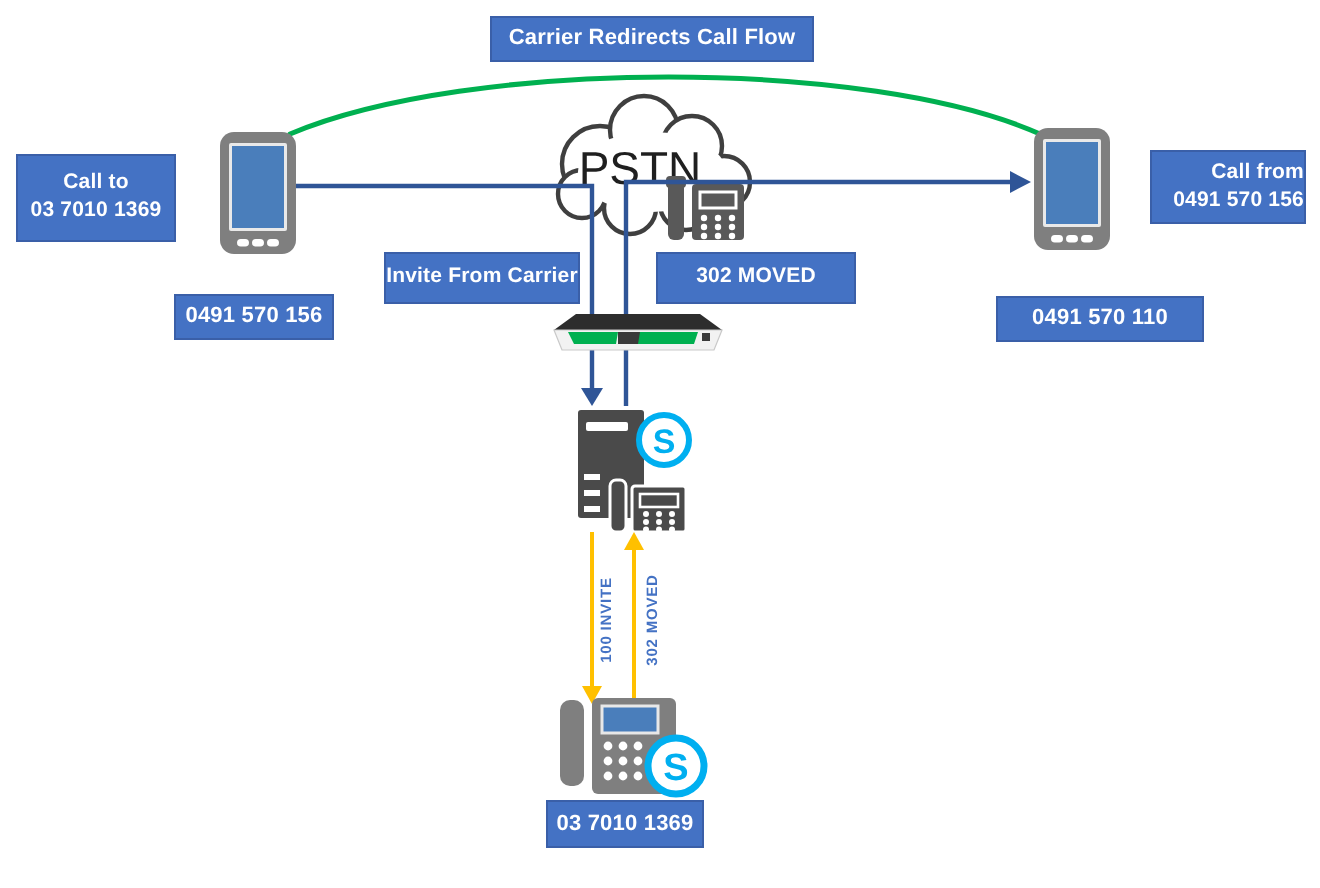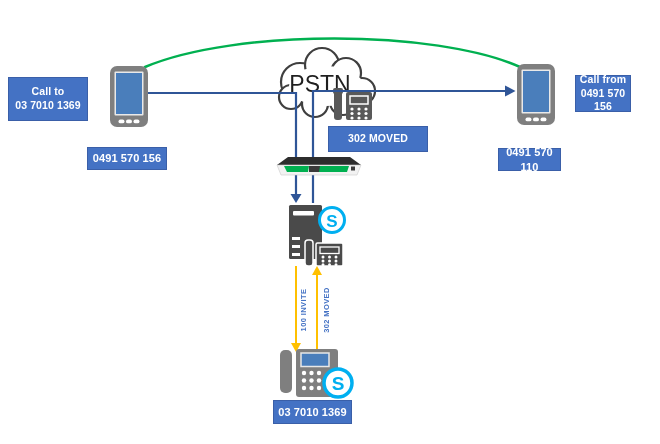--- a/index.html
+++ b/index.html
@@ -14,22 +14,22 @@
     color:#ffffff;display:flex;flex-direction:column;align-items:center;
     justify-content:center;text-align:center;box-sizing:border-box;
     font-weight:600;font-size:10.5px;line-height:1.3;letter-spacing:.1px;
   }
   .box span{display:block;}
   #title-box{left:245px;top:8px;width:162px;height:23px;font-size:11px;}
   #call-to-box{left:8px;top:77px;width:80px;height:44px;}
   #caller-number-box{left:87px;top:147px;width:80px;height:23px;font-size:11px;}
   #invite-box{left:192px;top:126px;width:98px;height:26px;}
   #moved-box{left:328px;top:126px;width:100px;height:26px;}
-  #call-from-box{left:575px;top:75px;width:56px;height:37px;}
-  #callee-number-box{left:498px;top:148px;width:63px;height:23px;font-size:11px;}
+  #call-from-box{left:575px;top:75px;width:78px;height:37px;align-items:flex-end;}
+  #callee-number-box{left:498px;top:148px;width:104px;height:23px;font-size:11px;}
   #bottom-number-box{left:273px;top:400px;width:79px;height:24px;font-size:11px;}
 </style>
 </head>
 <body>
 
 <div id="canvas">
 
   <svg id="diagram-svg" width="660" height="444" viewBox="0 0 660 444">
 
     <path d="M145,67 C235,29 435,29 520,67" stroke="#00B050" stroke-width="2.5" fill="none" stroke-linecap="round"></path>
@@ -152,30 +152,36 @@
     <g>
       <rect x="517" y="64" width="38" height="61" rx="7" fill="#7f7f7f"></rect>
       <rect x="521.5" y="69.5" width="29" height="44" rx="1" fill="#e9e9e9"></rect>
       <rect x="523" y="71" width="26" height="41" fill="#4a7ebb"></rect>
       <rect x="525.5" y="117.5" width="6" height="3.8" rx="1.9" fill="#ffffff"></rect>
       <rect x="533" y="117.5" width="6" height="3.8" rx="1.9" fill="#ffffff"></rect>
       <rect x="540.5" y="117.5" width="6" height="3.8" rx="1.9" fill="#ffffff"></rect>
     </g>
   </svg>
 
+  <div class="box" id="title-box">
+    <span>Carrier Redirects Call Flow</span>
+  </div>
 
   <div class="box" id="call-to-box">
     <span>Call to</span>
     <span>03 7010 1369</span>
   </div>
 
   <div class="box" id="caller-number-box">
     <span>0491 570 156</span>
   </div>
 
+  <div class="box" id="invite-box">
+    <span>Invite From Carrier</span>
+  </div>
 
   <div class="box" id="moved-box">
     <span>302 MOVED</span>
   </div>
 
   <div class="box" id="call-from-box">
     <span>Call from</span>
     <span>0491 570 156</span>
   </div>
 

